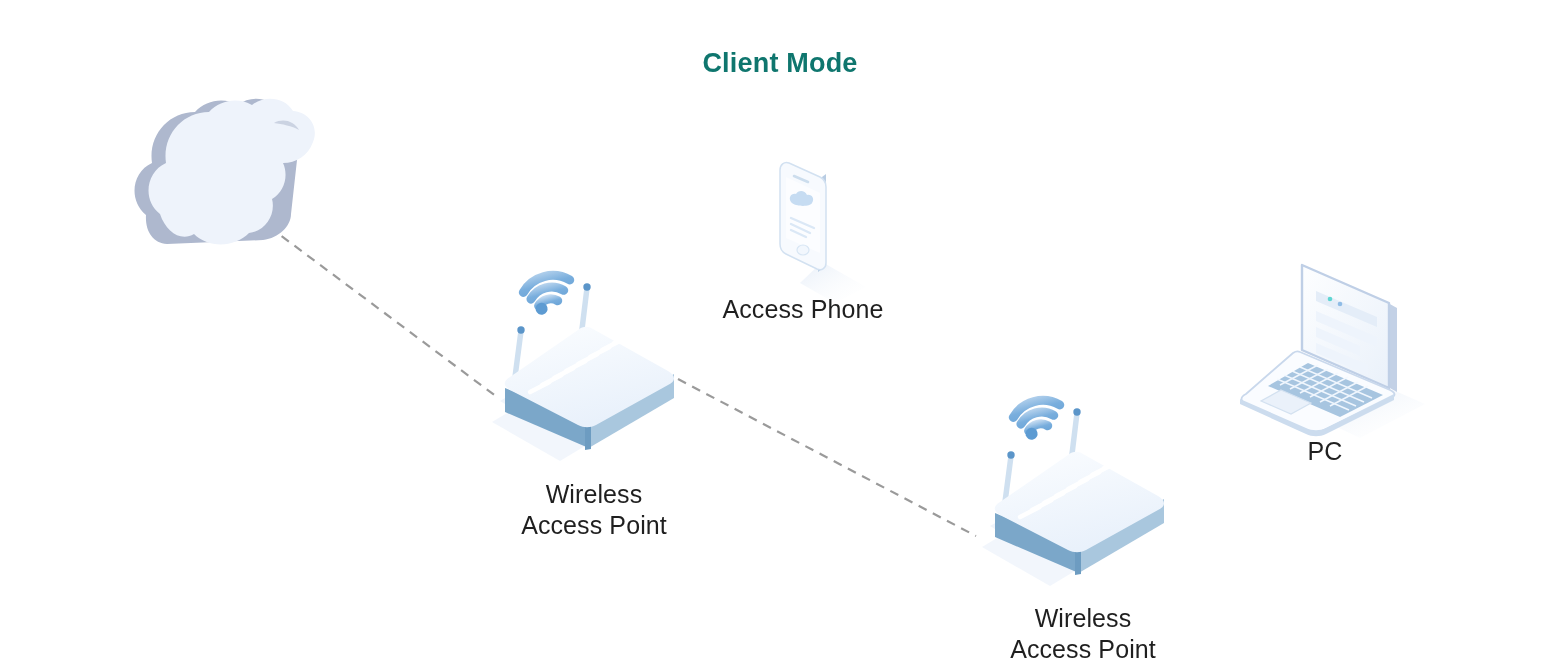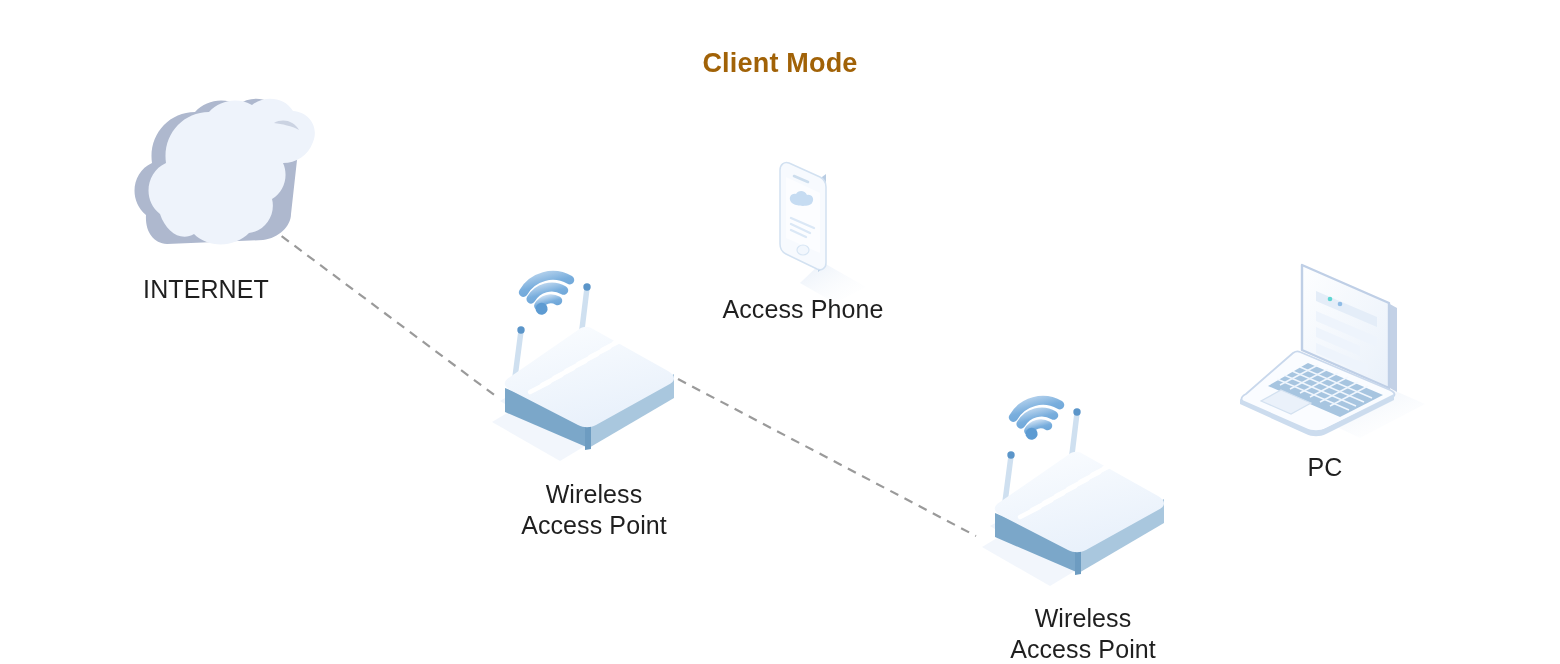--- a/index.html
+++ b/index.html
@@ -40,28 +40,28 @@
     letter-spacing: 0.1px;
   }
   #diagram-title {
     position: absolute;
     left: 0;
     top: 48px;
     width: 1560px;
     text-align: center;
     font-size: 27px;
     font-weight: bold;
-    color: #a16207;
+    color: #0f766e;
     letter-spacing: 0.2px;
   }
   #label-internet { left: 106px; top: 274px; width: 200px; }
   #label-ap1      { left: 494px; top: 479px; width: 200px; }
   #label-phone    { left: 703px; top: 294px; width: 200px; }
   #label-ap2      { left: 983px; top: 603px; width: 200px; }
-  #label-pc       { left: 1225px; top: 452px; width: 200px; }
+  #label-pc       { left: 1225px; top: 436px; width: 200px; }
 </style>
 </head>
 <body>
 
 <div id="diagram-stage">
 
   <div id="diagram-title">Client Mode</div>
 
   <svg class="layer-svg" viewBox="0 0 1560 664">
     <line x1="256" y1="217" x2="497" y2="397" stroke="#9a9a9a" stroke-width="2.2" stroke-dasharray="9 7" stroke-linecap="butt"></line>
@@ -262,21 +262,20 @@
           <path d="M1348 377 L1310 397"></path>
           <path d="M1358 382 L1320 402"></path>
           <path d="M1368 386 L1330 406"></path>
         </g>
       </g>
 
       <path d="M1281 390 L1311 403 L1291 414 L1261 401 Z" fill="#eaf1fa" stroke="#d3e1f0" stroke-width="1.2"></path>
     </g>
   </svg>
 
-  <div class="node-label" id="label-internet">INTERNET</div>
 
   <div class="node-label" id="label-ap1">Wireless
 Access Point</div>
 
   <div class="node-label" id="label-phone">Access Phone</div>
 
   <div class="node-label" id="label-ap2">Wireless
 Access Point</div>
 
   <div class="node-label" id="label-pc">PC</div>

